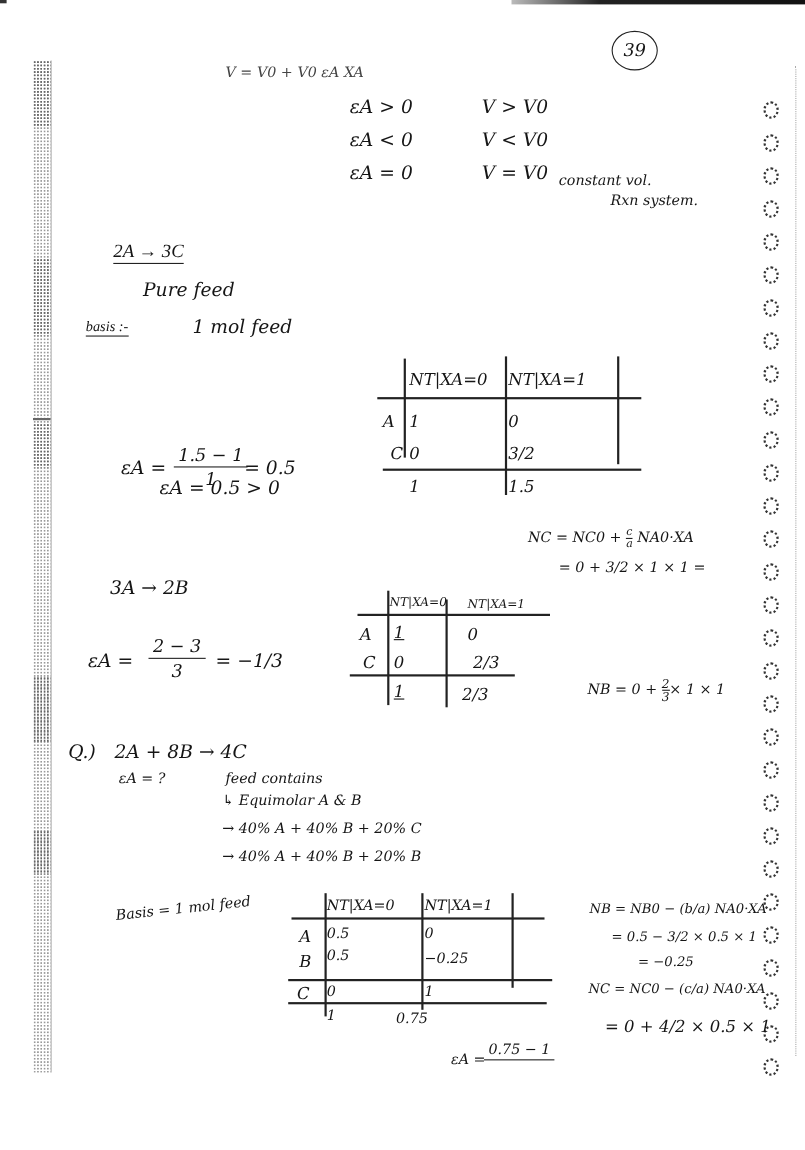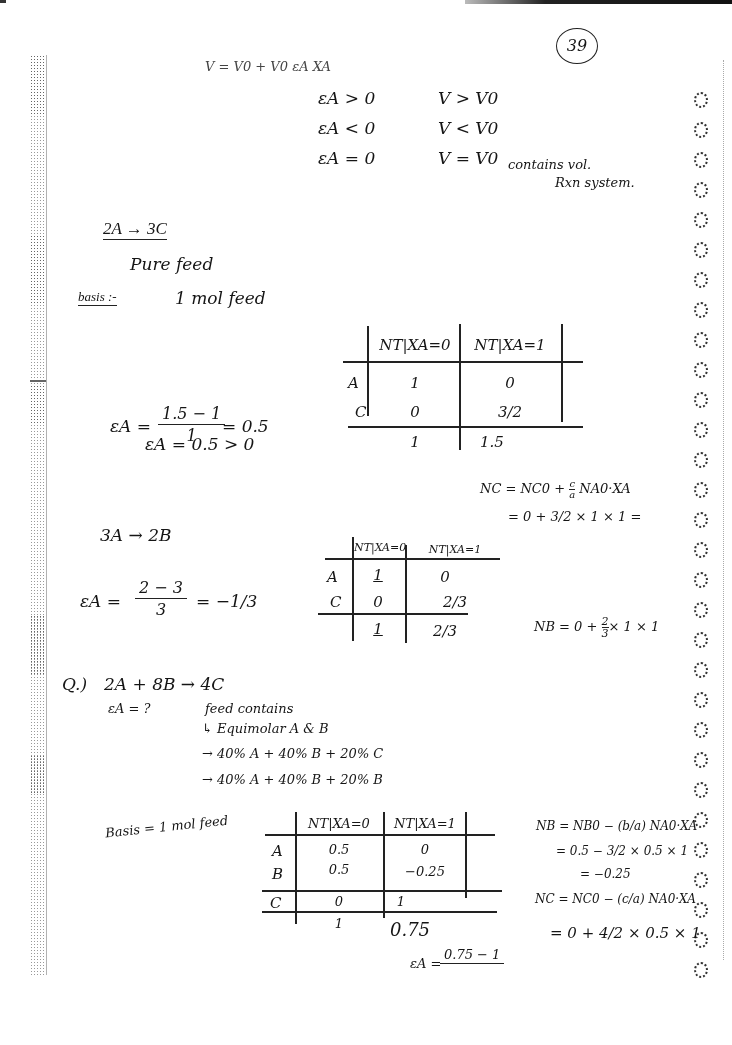--- a/index.html
+++ b/index.html
@@ -27,21 +27,21 @@
   .rstrip { position:absolute; left:723px; top:60px; width:2px; height:900px; border-left:1px dotted #aaa; }
   .t { position:absolute; white-space:nowrap; font-size:17px; line-height:1; }
   .sm { font-size:13px; }
   .ul { border-bottom:1.5px solid #222; padding-bottom:2px;font-family:Liberation Serif, serif; }
   .circle { position:absolute; left:556px; top:28px; width:40px; height:34px; border:1.6px solid #222; border-radius:50%; text-align:center; line-height:34px; font-size:16px; }
   .frac { position:absolute; display:inline-flex; flex-direction:column; align-items:center; font-size:16px; }
   .frac .num { border-bottom:1.4px solid #222; padding:0 4px 1px; }
   .frac .den { padding-top:1px; }
   .hl { position:absolute; height:1.5px; background:#222; }
   .vl { position:absolute; width:1.5px; background:#222; }
-  .cell { position:absolute; font-size:15px; text-align:center; white-space:nowrap; }
+  .cell { position:absolute; font-size:15px; white-space:nowrap; }
 </style>
 </head>
 <body>
 
 <div class="topdot"></div>
 <div class="topbar"></div>
 
 <div class="leftstrip">
   <div class="dark" style="top:0;height:60px"></div>
   <div class="dark" style="top:180px;height:70px"></div>
@@ -87,21 +87,21 @@
 
 <div class="circle">39</div>
 <div class="t sm" style="left:205px;top:60px;color:#444">V = V0 + V0 εA XA</div>
 
 <div class="t" style="left:318px;top:90px">εA &gt; 0</div>
 <div class="t" style="left:438px;top:90px">V &gt; V0</div>
 <div class="t" style="left:318px;top:120px">εA &lt; 0</div>
 <div class="t" style="left:438px;top:120px">V &lt; V0</div>
 <div class="t" style="left:318px;top:150px">εA = 0</div>
 <div class="t" style="left:438px;top:150px">V = V0</div>
-<div class="t sm" style="left:508px;top:158px">contains vol.</div>
+<div class="t sm" style="left:508px;top:158px">constant vol.</div>
 <div class="t sm" style="left:555px;top:176px">Rxn system.</div>
 
 <div class="t ul" style="left:103px;top:220px">2A → 3C</div>
 <div class="t" style="left:130px;top:256px">Pure feed</div>
 <div class="t sm ul" style="left:78px;top:290px">basis :-</div>
 <div class="t" style="left:175px;top:290px">1 mol feed</div>
 
 <div>
   <div class="vl" style="left:367px;top:326px;height:90px"></div>
   <div class="vl" style="left:459px;top:324px;height:126px"></div>
@@ -192,21 +192,21 @@
   <div class="cell" style="left:272px;top:842px">A</div>
   <div class="cell" style="left:297px;top:842px;width:84px;font-size:13px">0.5</div>
   <div class="cell" style="left:386px;top:842px;width:78px;font-size:13px">0</div>
   <div class="cell" style="left:272px;top:865px">B</div>
   <div class="cell" style="left:297px;top:862px;width:84px;font-size:13px">0.5</div>
   <div class="cell" style="left:386px;top:864px;width:78px;font-size:13px">−0.25</div>
   <div class="cell" style="left:270px;top:894px">C</div>
   <div class="cell" style="left:297px;top:894px;width:84px;font-size:13px">0</div>
   <div class="cell" style="left:386px;top:894px;width:30px;font-size:13px">1</div>
   <div class="cell" style="left:297px;top:916px;width:84px;font-size:13px">1</div>
-  <div class="cell" style="left:380px;top:919px;width:60px;font-size:18px">0.75</div>
+  <div class="cell" style="left:360px;top:919px;width:60px;font-size:13px">0.75</div>
 </div>
 
 <div class="t" style="left:536px;top:820px;font-size:12px">NB = NB0 − (b/a) NA0·XA</div>
 <div class="t" style="left:556px;top:845px;font-size:12px">= 0.5 − 3/2 × 0.5 × 1</div>
 <div class="t" style="left:580px;top:868px;font-size:12px">= −0.25</div>
 <div class="t" style="left:535px;top:893px;font-size:12px">NC = NC0 − (c/a) NA0·XA</div>
 <div class="t" style="left:550px;top:926px;font-size:15px">= 0 + 4/2 × 0.5 × 1</div>
 
 <div class="t sm" style="left:410px;top:957px">εA =</div>
 <div class="frac" style="left:440px;top:947px;font-size:13px">

